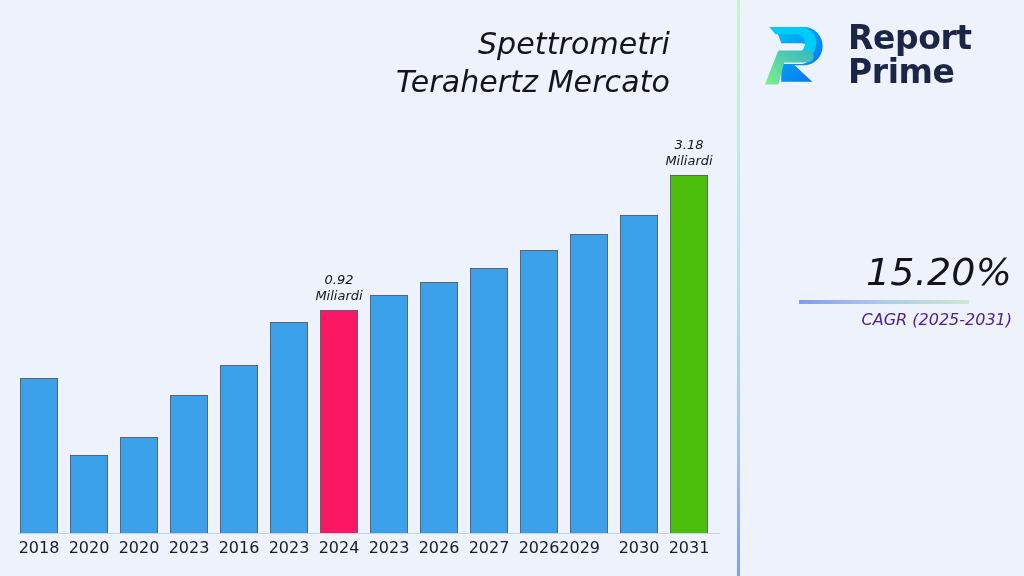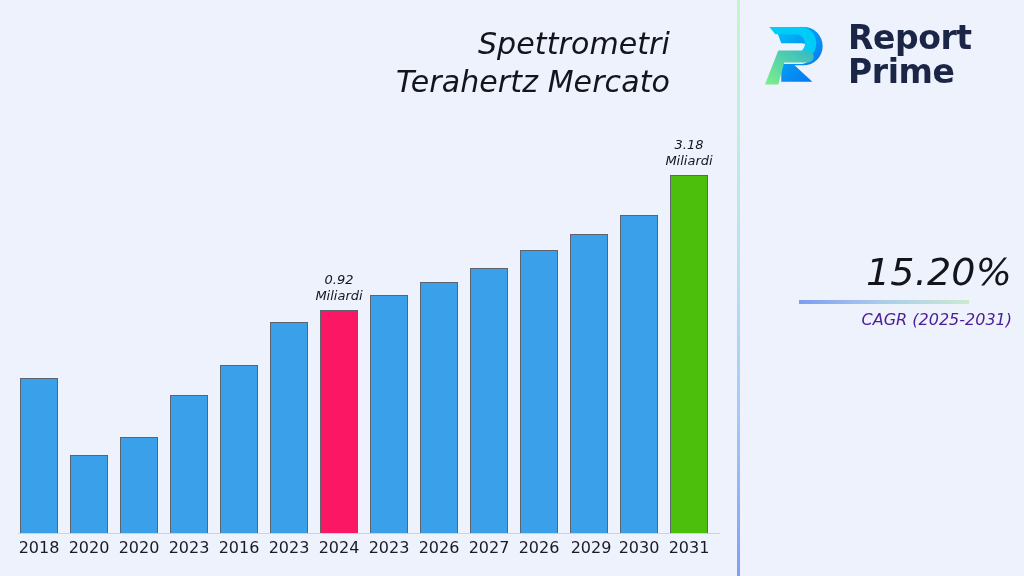--- a/index.html
+++ b/index.html
@@ -207,21 +207,21 @@
         <div class="x-tick" style="left: 59px; width: 60px;">2020</div>
         <div class="x-tick" style="left: 109px; width: 60px;">2020</div>
         <div class="x-tick" style="left: 159px; width: 60px;">2023</div>
         <div class="x-tick" style="left: 209px; width: 60px;">2016</div>
         <div class="x-tick" style="left: 259px; width: 60px;">2023</div>
         <div class="x-tick" style="left: 309px; width: 60px;">2024</div>
         <div class="x-tick" style="left: 359px; width: 60px;">2023</div>
         <div class="x-tick" style="left: 409px; width: 60px;">2026</div>
         <div class="x-tick" style="left: 459px; width: 60px;">2027</div>
         <div class="x-tick" style="left: 509px; width: 60px;">2026</div>
-        <div class="x-tick" style="left: 561px; width: 60px;">2029</div>
+        <div class="x-tick" style="left: 540px; width: 60px; text-align: right;">2029</div>
         <div class="x-tick" style="left: 609px; width: 60px;">2030</div>
         <div class="x-tick" style="left: 659px; width: 60px;">2031</div>
       </div>
   </div>
 
   <div id="divider"></div>
 
   <div id="side-panel">
 
     <div id="brand">

